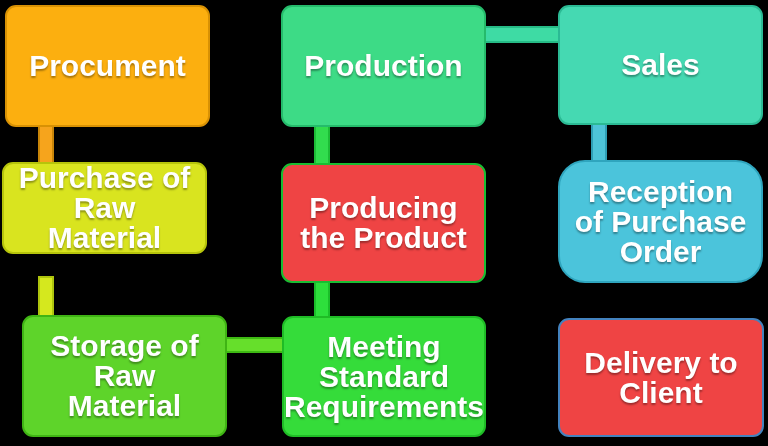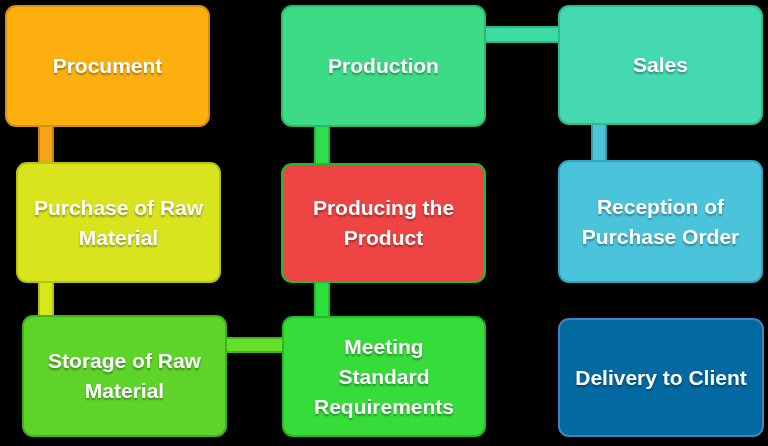--- a/index.html
+++ b/index.html
@@ -18,34 +18,34 @@
     border: 2px solid rgba(0,0,0,0.25);
     display: flex;
     align-items: center;
     justify-content: center;
     text-align: center;
     padding: 0 14px;
     z-index: 2;
   }
   .node .label {
     color: #ffffff;
-    font-size: 21px;
+    font-size: 30px;
     font-weight: bold;
     line-height: 30px;
     text-shadow: 0 2px 2px rgba(0,0,0,0.35);
   }
   .connector {
     position: absolute;
     box-sizing: border-box;
     border: 2px solid rgba(0,0,0,0.25);
     z-index: 1;
   }
   
   .pos-b1 { left: 5px;   top: 5px;   width: 205px; height: 122px; }
-  .pos-b2 { left: 16px;   top: 162px; width: 205px; height: 121px; }
+  .pos-b2 { left: 2px;   top: 162px; width: 205px; height: 92px; }
   .pos-b3 { left: 5px;   top: 315px; width: 205px; height: 122px; margin-left: 17px; }
   .pos-b4 { left: 281px; top: 5px;   width: 205px; height: 122px; justify-content: center; }
   .pos-b5 { left: 281px; top: 163px; width: 205px; height: 120px; }
   .pos-b6 { left: 282px; top: 316px; width: 204px; height: 121px; }
   .pos-b7 { left: 558px; top: 5px;   width: 205px; height: 120px; text-align: center; }
   .pos-b8 { left: 558px; top: 160px; width: 205px; height: 123px; }
   .pos-b9 { left: 558px; top: 318px; width: 206px; height: 119px; }
   
   .pos-c1 { left: 38px;  top: 120px; width: 16px; height: 49px; }
   .pos-c2 { left: 38px;  top: 276px; width: 16px; height: 46px; }
@@ -82,20 +82,20 @@
   </div>
   <div class="node pos-b5" style="background: #ef4444; border-color: rgb(25, 189, 50);">
     <span class="label">Producing the Product</span>
   </div>
   <div class="node pos-b6" style="background: rgb(53, 220, 58); border-color: rgb(31, 188, 38);">
     <span class="label">Meeting Standard Requirements</span>
   </div>
   <div class="node pos-b7" style="background: rgb(69, 217, 178); border-color: rgb(43, 186, 148);">
     <span class="label">Sales</span>
   </div>
-  <div class="node pos-b8" style="background: rgb(75, 196, 219); border-color: rgb(47, 165, 190);">
+  <div class="node pos-b8" style="background: rgb(75, 196, 219); border-color: rgb(47, 165, 190); border-radius: 27px;">
     <span class="label">Reception of Purchase Order</span>
   </div>
-  <div class="node pos-b9" style="background: #0369a1; border-color: rgb(67, 130, 190);">
+  <div class="node pos-b9" style="background: #ef4444; border-color: rgb(67, 130, 190);">
     <span class="label">Delivery to Client</span>
   </div>
 
 </div>
 
 </body></html>

